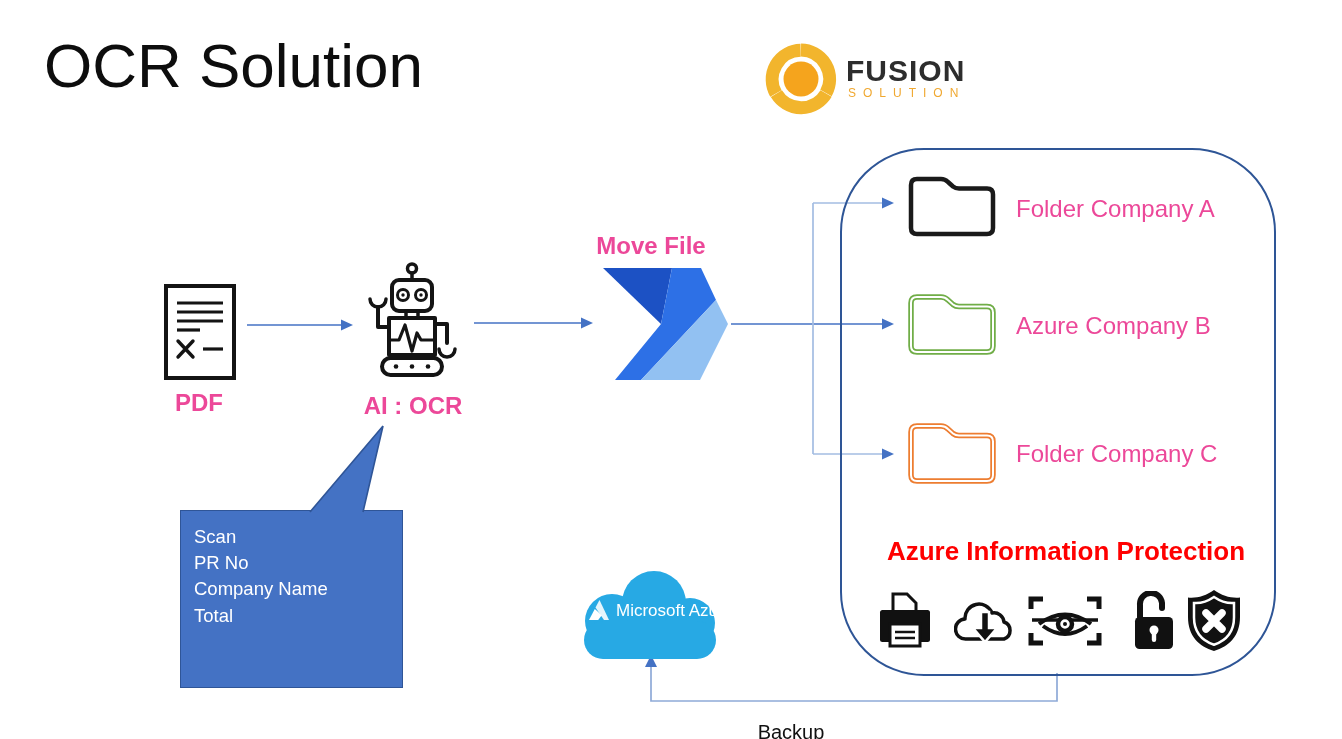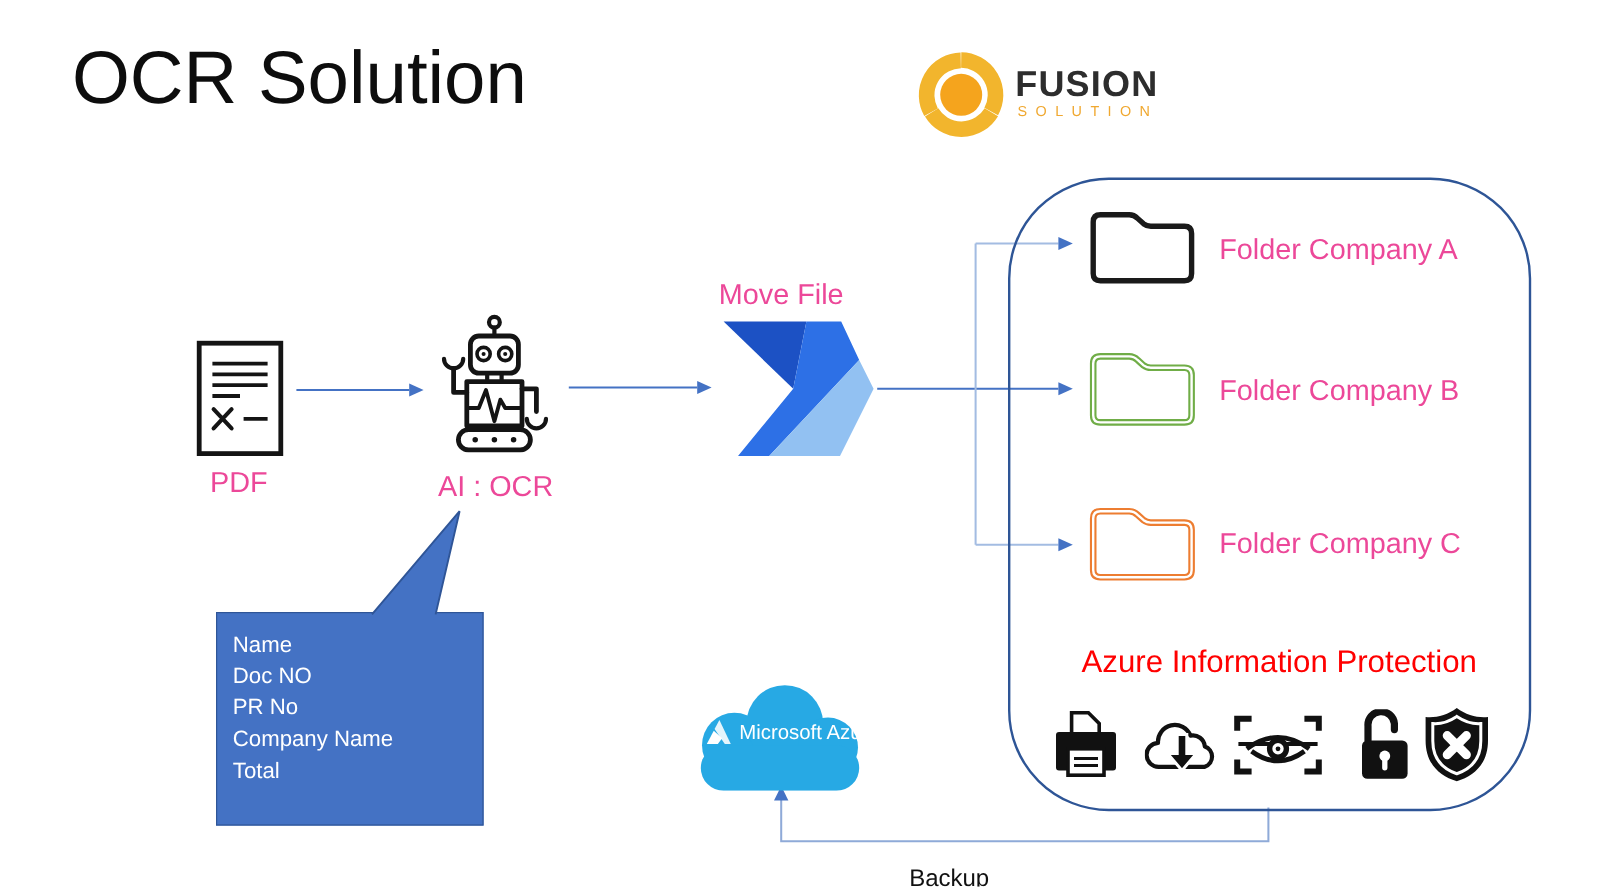--- a/index.html
+++ b/index.html
@@ -1,33 +1,33 @@
 <!DOCTYPE html>
 <html><head>
 <meta charset="utf-8">
 <style>
   html,body{margin:0;padding:0;background:#fff;}
   .stage{position:relative;width:1342px;height:739px;background:#fff;overflow:hidden;
          font-family:"Liberation Sans",sans-serif;color:#111;}
   .abs{position:absolute;}
-  .page-title{left:60px;top:30px;font-size:62px;font-weight:300;letter-spacing:0px;color:#0d0d0d;}
+  .page-title{left:44px;top:30px;font-size:62px;font-weight:300;letter-spacing:0px;color:#0d0d0d;}
   
   .fusion{left:761px;top:36px;width:230px;height:76px;}
   .fusion-name{position:absolute;left:85px;top:18px;font-size:30px;font-weight:700;color:#2d2d2d;letter-spacing:1px;}
   .fusion-sub{position:absolute;left:87px;top:50px;font-size:12px;font-weight:400;color:#f0a830;letter-spacing:7px;}
   
   .lbl{font-size:24px;color:#ec4899;}
-  .center{text-align:center;}
+  .center{text-align:center;font-weight:bold;}
   .pdf-lbl{left:160px;top:389px;width:78px;}
   .ocr-lbl{left:352px;top:392px;width:122px;}
   .move-lbl{left:575px;top:232px;width:152px;}
   .fold-lbl-a{left:1016px;top:195px;width:250px;}
   .fold-lbl-b{left:1016px;top:312px;width:250px;}
   .fold-lbl-c{left:1016px;top:440px;width:250px;}
-  .aip-lbl{left:878px;top:536px;width:376px;font-size:26px;font-weight:400;color:#ff0000;text-align:center;}
+  .aip-lbl{left:878px;top:536px;width:376px;font-size:26px;font-weight:700;color:#ff0000;text-align:center;}
   .backup-lbl{left:735px;top:673px;width:112px;font-size:20px;text-align:center;margin-top:48px;}
   
   .container-box{left:840px;top:148px;width:432px;height:524px;border:2px solid #2e5596;border-radius:84px;}
   
   .callout-box{left:180px;top:510px;width:223px;height:178px;background:#4472c4;border:1.6px solid #2f5597;box-sizing:border-box;}
   .callout-text{left:194px;top:524px;width:200px;font-size:18.5px;line-height:26.2px;color:#ffffff;}
   
   .azure-lbl{left:616px;top:601px;font-size:17px;color:#ffffff;}
   svg{display:block;}
 </style>
@@ -129,21 +129,21 @@
 
   <svg class="abs" style="left:907px;top:170px" width="90" height="68" viewBox="0 0 90 68">
     <path d="M4,58 V15 Q4,9 10,9 H34 Q38,9 41,12 L46,16.5 Q48.5,18.5 52,18.5 H80 Q86,18.5 86,24.5 V58 Q86,64 80,64 H10 Q4,64 4,58 Z" fill="#fff" stroke="#1A1A1A" stroke-width="4.5"></path>
   </svg>
   <div class="abs lbl fold-lbl-a">Folder Company A</div>
 
   <svg class="abs" style="left:907px;top:288px" width="90" height="68" viewBox="0 0 90 68">
     <path d="M4,58 V15 Q4,9 10,9 H34 Q38,9 41,12 L46,16.5 Q48.5,18.5 52,18.5 H80 Q86,18.5 86,24.5 V58 Q86,64 80,64 H10 Q4,64 4,58 Z" fill="#fff" stroke="#70AD47" stroke-width="5.5"></path>
     <path d="M4,58 V15 Q4,9 10,9 H34 Q38,9 41,12 L46,16.5 Q48.5,18.5 52,18.5 H80 Q86,18.5 86,24.5 V58 Q86,64 80,64 H10 Q4,64 4,58 Z" fill="none" stroke="#ffffff" stroke-width="2"></path>
   </svg>
-  <div class="abs lbl fold-lbl-b">Folder Company B</div>
+  <div class="abs lbl fold-lbl-b">Azure Company B</div>
 
   <svg class="abs" style="left:907px;top:417px" width="90" height="68" viewBox="0 0 90 68">
     <path d="M4,58 V15 Q4,9 10,9 H34 Q38,9 41,12 L46,16.5 Q48.5,18.5 52,18.5 H80 Q86,18.5 86,24.5 V58 Q86,64 80,64 H10 Q4,64 4,58 Z" fill="#fff" stroke="#ED7D31" stroke-width="5.5"></path>
     <path d="M4,58 V15 Q4,9 10,9 H34 Q38,9 41,12 L46,16.5 Q48.5,18.5 52,18.5 H80 Q86,18.5 86,24.5 V58 Q86,64 80,64 H10 Q4,64 4,58 Z" fill="none" stroke="#ffffff" stroke-width="2"></path>
   </svg>
   <div class="abs lbl fold-lbl-c">Folder Company C</div>
 
   <div class="abs aip-lbl">Azure Information Protection</div>
 
   <svg class="abs" style="left:876px;top:592px" width="58" height="58" viewBox="0 0 58 58">
@@ -185,22 +185,21 @@
     <path d="M30,9 C36,13 44,15.5 50,15 V29.5 C50,44.5 41.5,52.8 30,56.8 C18.5,52.8 10,44.5 10,29.5 V15 C16,15.5 24,13 30,9 Z" fill="none" stroke="#fff" stroke-width="2.5"></path>
     <path d="M22,25 L38,41 M38,25 L22,41" stroke="#fff" stroke-width="7.5" stroke-linecap="round"></path>
   </svg>
 
   <div class="abs callout-box"></div>
   <svg class="abs" style="left:298px;top:424px" width="96" height="90" viewBox="0 0 96 90">
     <polygon points="12,88 85,2 65,88" fill="#4472C4"></polygon>
     <path d="M12,88 L85,2 L65,88" fill="none" stroke="#2F5597" stroke-width="1.6"></path>
   </svg>
   <div class="abs callout-text">
-    <div>Name</div>
-    <div>Doc NO</div>
+    <div>Scan</div>
     <div>PR No</div>
     <div>Company Name</div>
     <div>Total</div>
   </div>
 
   <svg class="abs" style="left:570px;top:563px" width="160" height="96" viewBox="0 0 160 96">
     <g fill="#27A9E4">
       <circle cx="42" cy="58" r="27"></circle>
       <circle cx="84" cy="40" r="32"></circle>
       <circle cx="120" cy="60" r="25"></circle>

